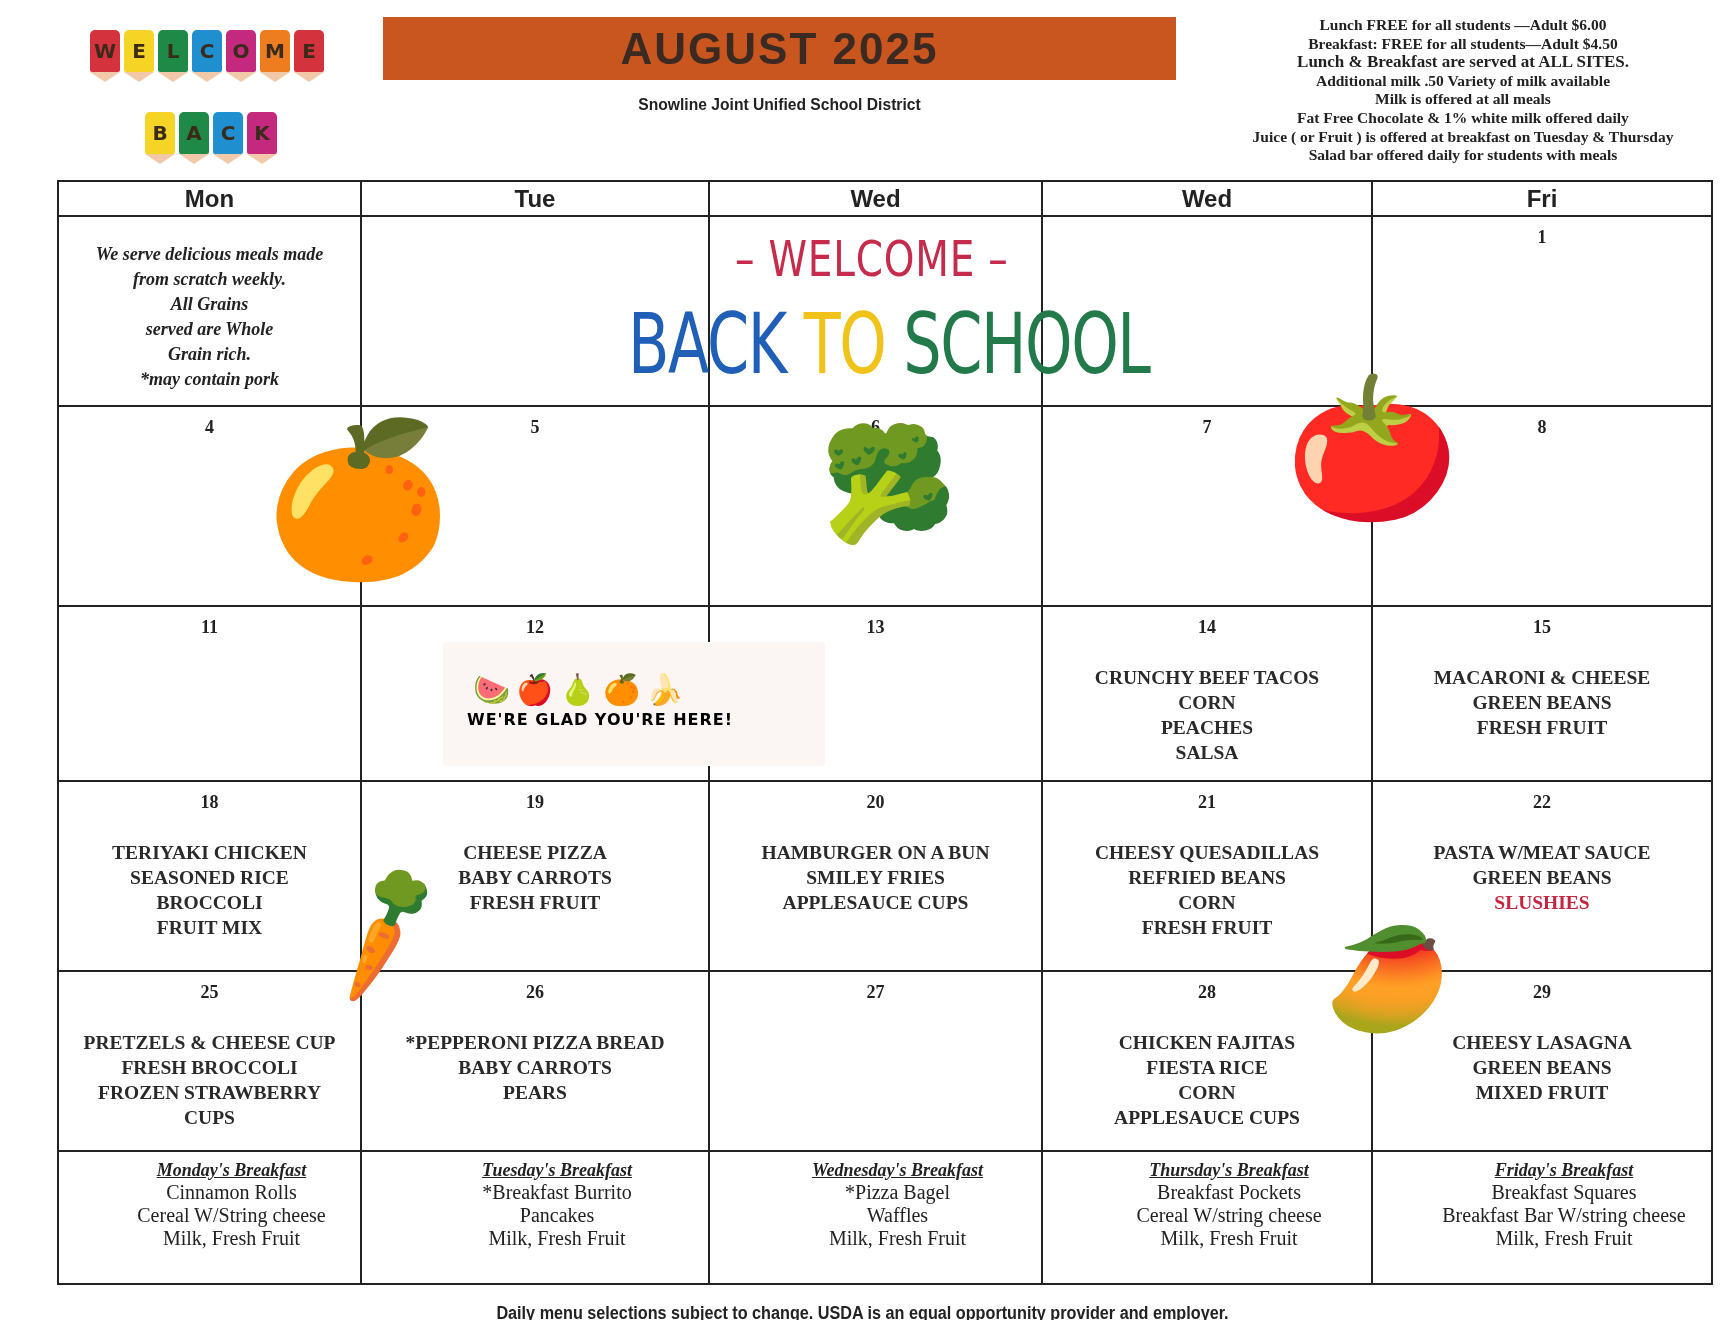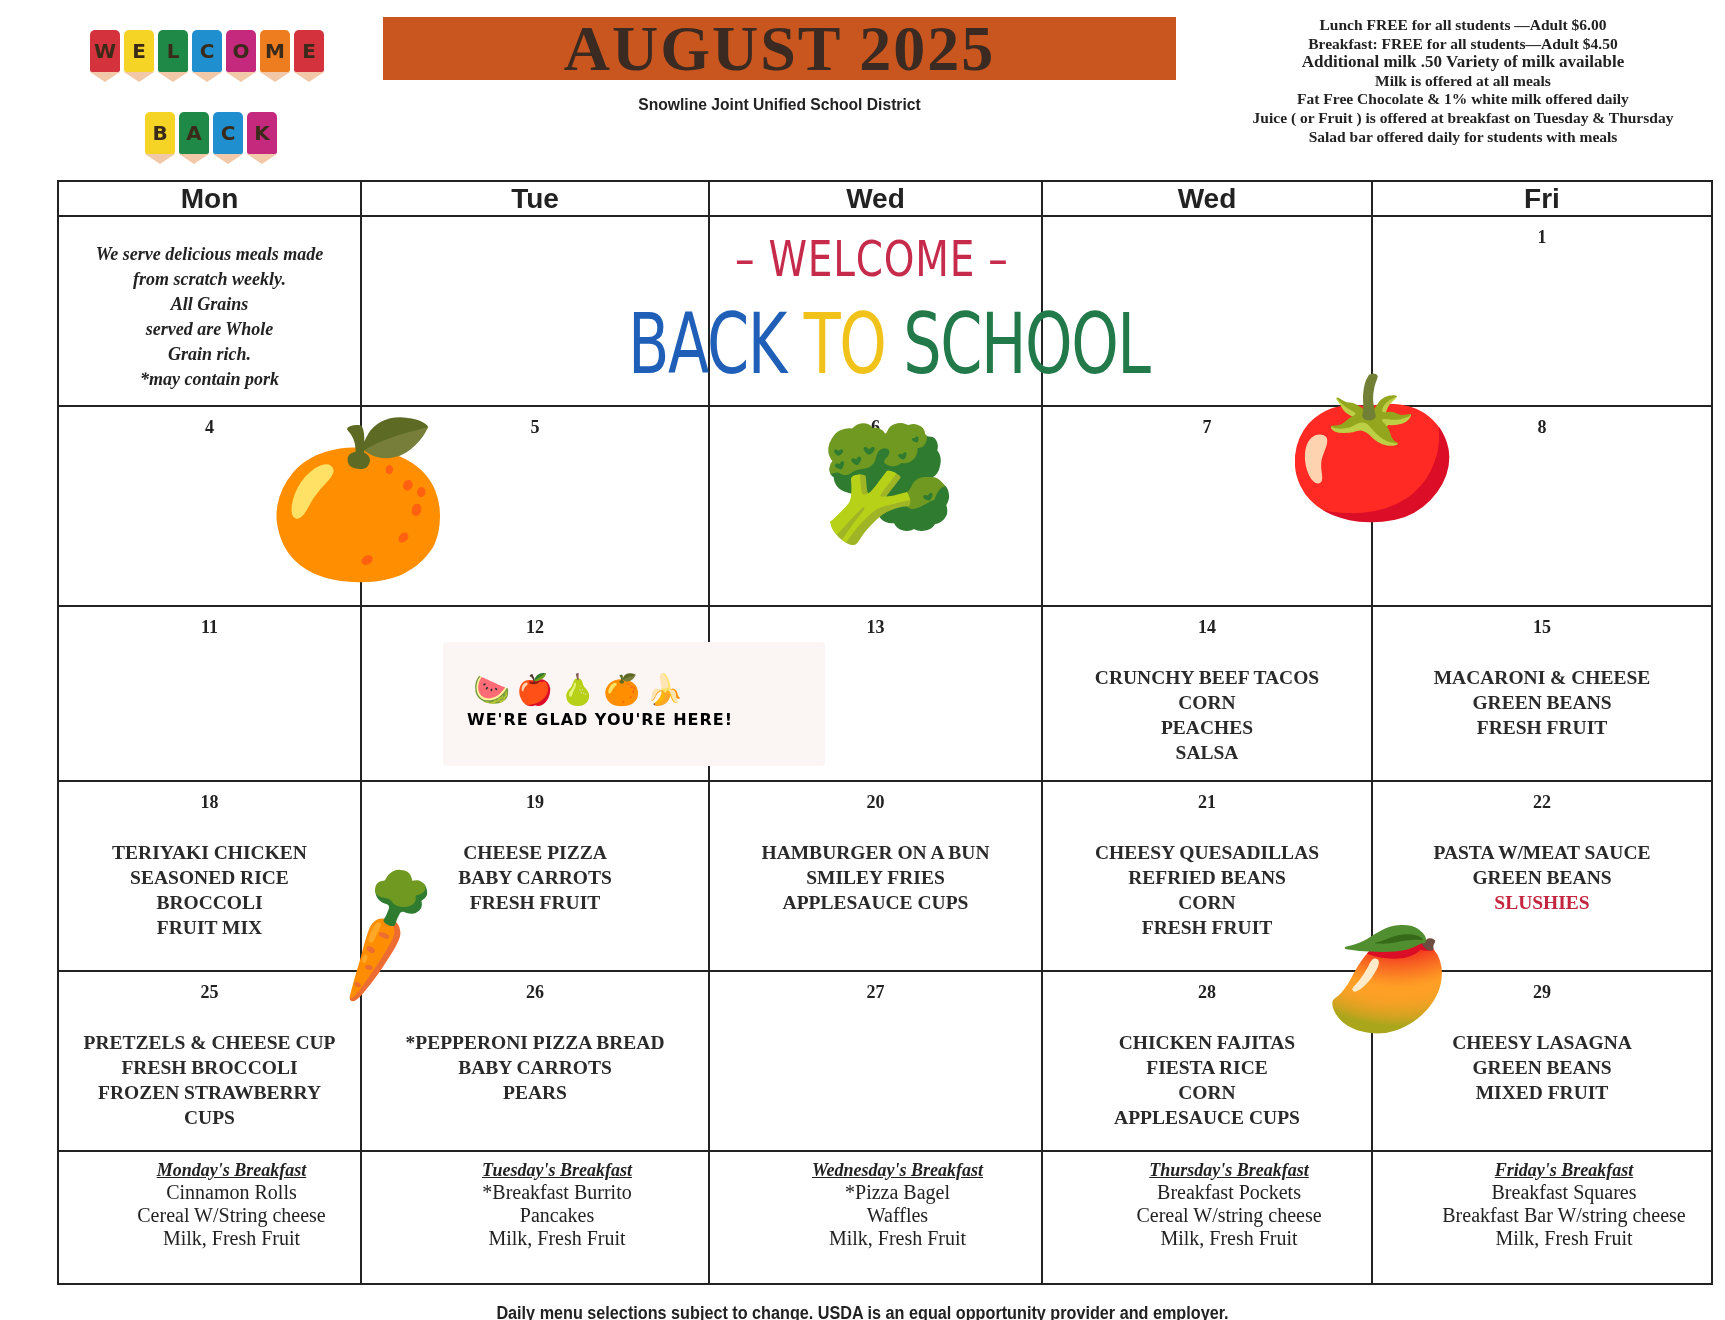--- a/index.html
+++ b/index.html
@@ -13,41 +13,41 @@
   .bunting-row.r2 { left:65px; top:100px; }
   .pennant { width:30px; height:42px; border-radius:5px 5px 2px 2px; position:relative;
              display:flex; align-items:center; justify-content:center;
              font-family:"DejaVu Sans", sans-serif; font-weight:bold; font-size:20px; color:#3a2a1a; }
   .pennant::after { content:""; position:absolute; bottom:-10px; left:0; width:0; height:0;
              border-left:15px solid transparent; border-right:15px solid transparent;
              border-top:10px solid #f2c9a8; }
 
   .title-banner { position:absolute; left:383px; top:17px; width:793px; height:63px;
                   background:#C8561E; display:flex; align-items:center; justify-content:center; }
-  .title-banner span { font-family:Liberation Serif, serif; font-weight:bold; font-size:64px;
+  .title-banner span { font-family:Liberation Sans, sans-serif; font-weight:bold; font-size:44px;
                   color:#3b2a22; letter-spacing:2px; }
   .district { position:absolute; left:383px; top:95px; width:793px; text-align:center;
               font-family:"Liberation Sans", sans-serif; font-weight:bold; font-size:17px;
               transform:scaleX(0.92); color:#222; }
 
   .notes { position:absolute; left:1200px; top:16px; width:526px; text-align:center;
            font-weight:bold; font-size:15.5px; line-height:18.6px; color:#222; }
   .notes div:nth-child(3) { font-size:17px; }
 
   
   .cal { position:absolute; left:57px; top:180px; width:1656px; height:1105px;
          border:2px solid #222; box-sizing:border-box; }
   .grid { position:absolute; inset:0; display:grid;
           grid-template-columns:303px 348px 333px 330px 1fr;
           grid-template-rows:35px 190px 200px 175px 190px 180px 1fr; }
   .cell { border-right:2px solid #222; border-bottom:2px solid #222; box-sizing:border-box;
           position:relative; text-align:center; }
   .cell.last-col { border-right:none; }
   .cell.last-row { border-bottom:none;padding-left:44px; }
-  .dayhead { font-family:"Liberation Sans", sans-serif; font-weight:bold; font-size:28px;
+  .dayhead { font-family:"Liberation Sans", sans-serif; font-weight:bold; font-size:24px;
              display:flex; align-items:center; justify-content:center; color:#222; }
   .daynum { font-weight:bold; font-size:18px; margin-top:10px; height:22px; }
   .menu { margin-top:26px; font-weight:bold; font-size:19.5px; line-height:25px; color:#2a2a2a; }
   .menu .red { color:#c4253f; }
   .intro { font-style:italic; font-weight:bold; font-size:18px; line-height:25px; padding-top:25px; }
   .bf-title { font-style:italic; font-weight:bold; font-size:18px; text-decoration:underline;
               margin-top:8px; }
   .bf-item { font-size:20px; line-height:23px; }
 
   
@@ -86,20 +86,21 @@
 </div>
 
 <div class="title-banner">
   <span>AUGUST 2025</span>
 </div>
 <div class="district">Snowline Joint Unified School District</div>
 
 <div class="notes" id="notes">
     <div>Lunch FREE for  all students —Adult $6.00</div>
     <div>Breakfast: FREE for all students—Adult $4.50</div>
+    <div>Lunch &amp; Breakfast are served at ALL SITES.</div>
     <div>Additional milk .50 Variety of milk available</div>
     <div>Milk is offered at all  meals</div>
     <div>Fat Free Chocolate &amp; 1% white milk  offered daily</div>
     <div>Juice ( or Fruit ) is offered at breakfast on Tuesday &amp; Thursday</div>
     <div>Salad bar offered daily for students with meals</div>
   </div>
 
 <div class="cal">
   <div class="grid" id="grid">
       <div class="cell dayhead">Mon</div>

